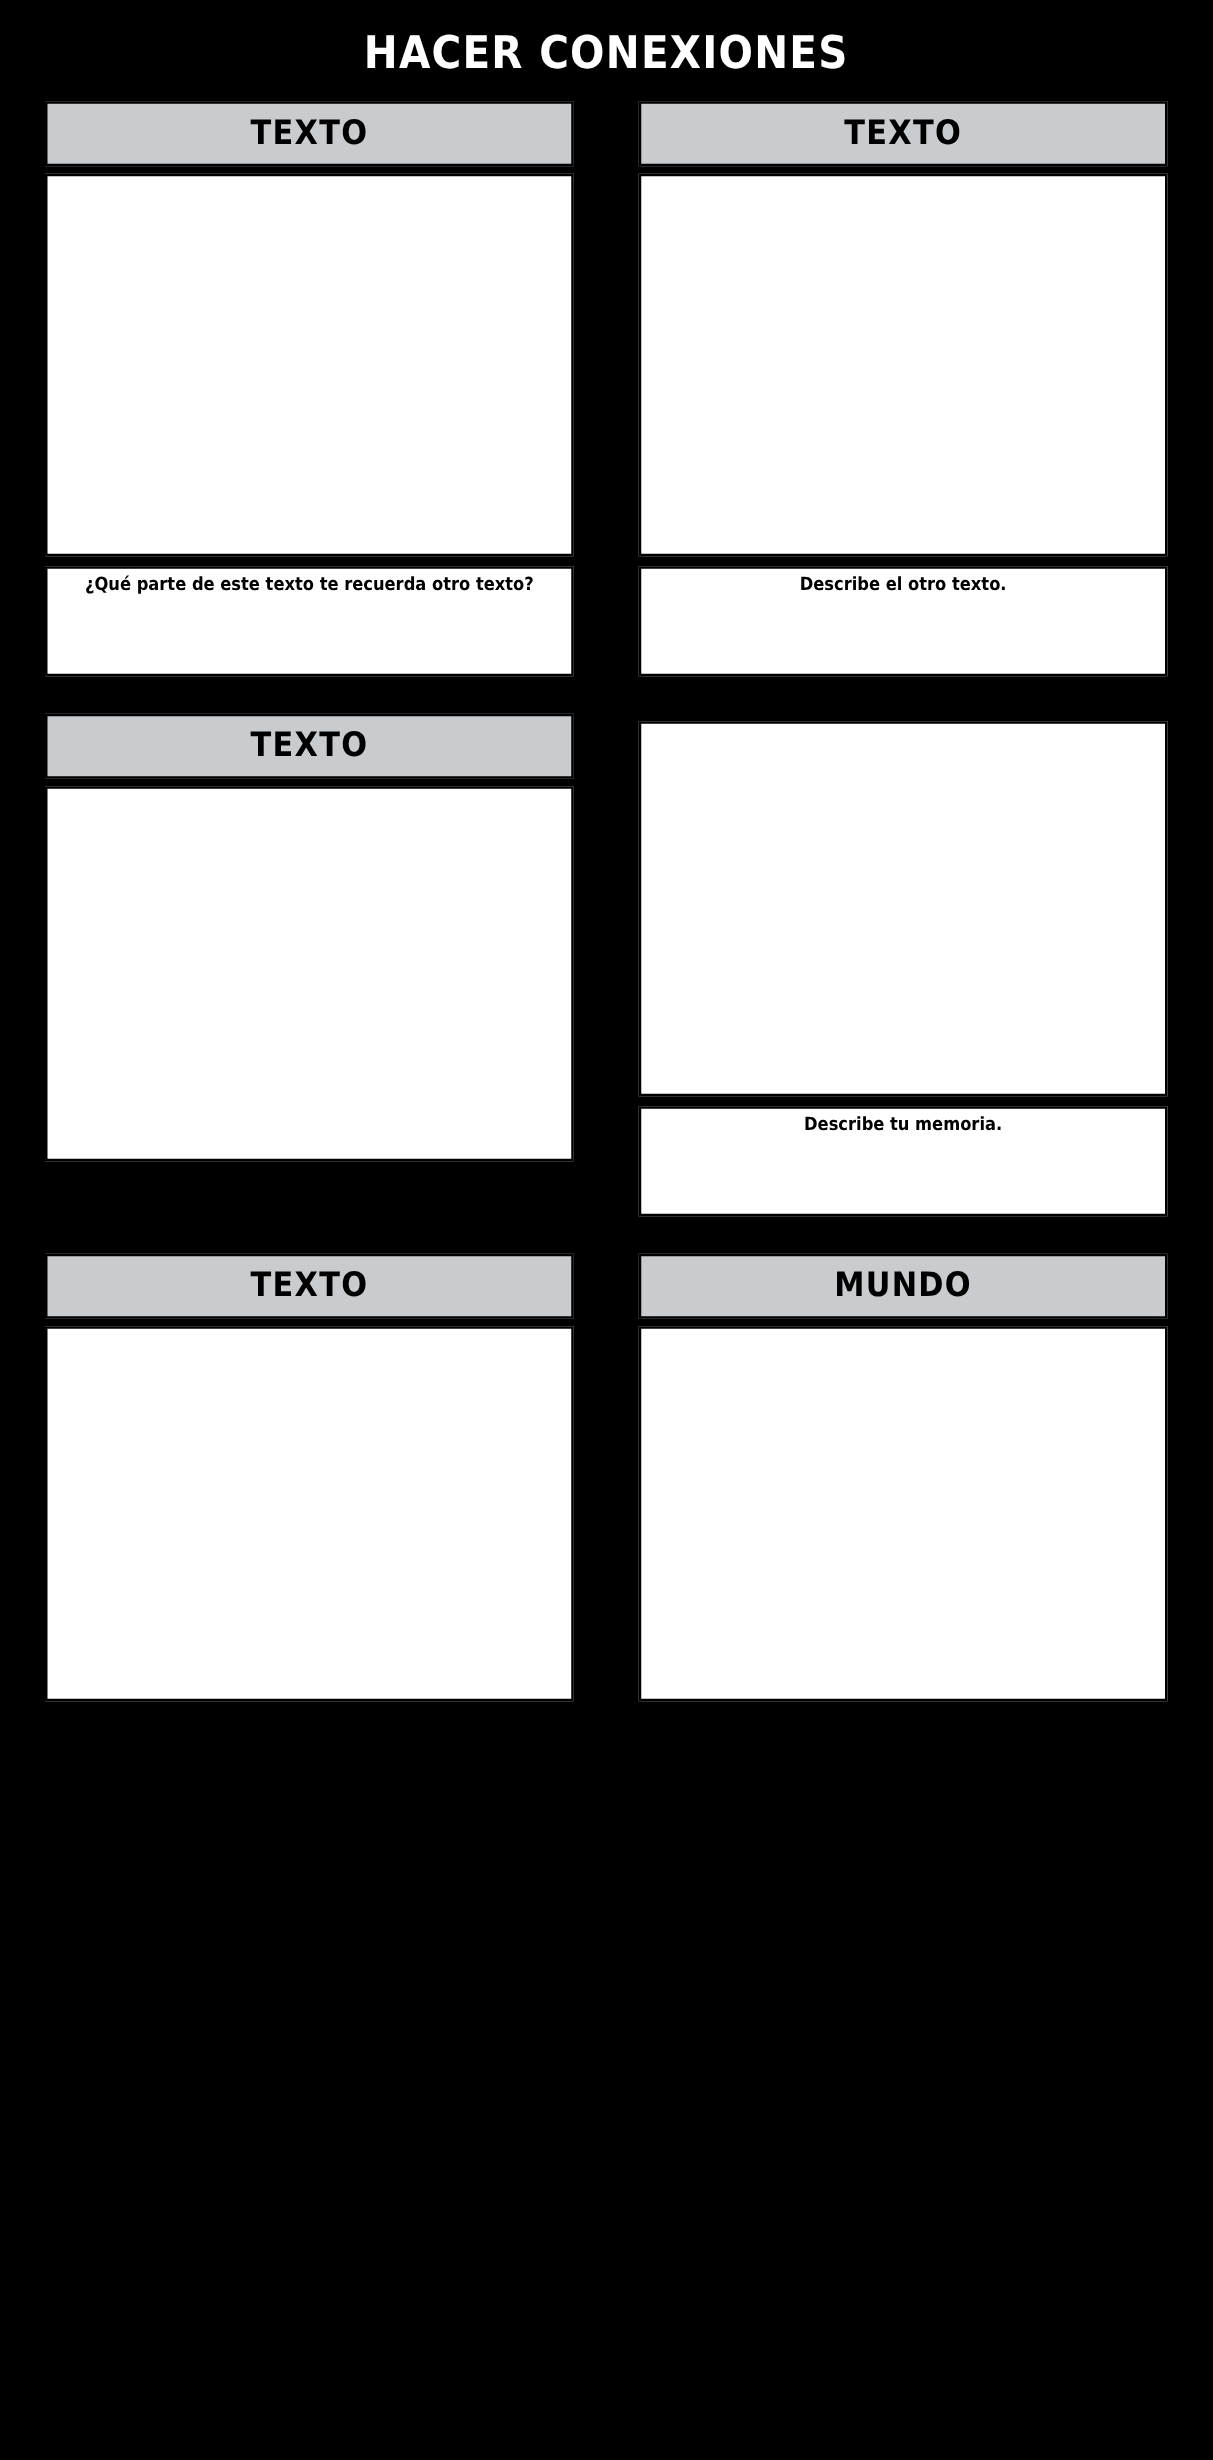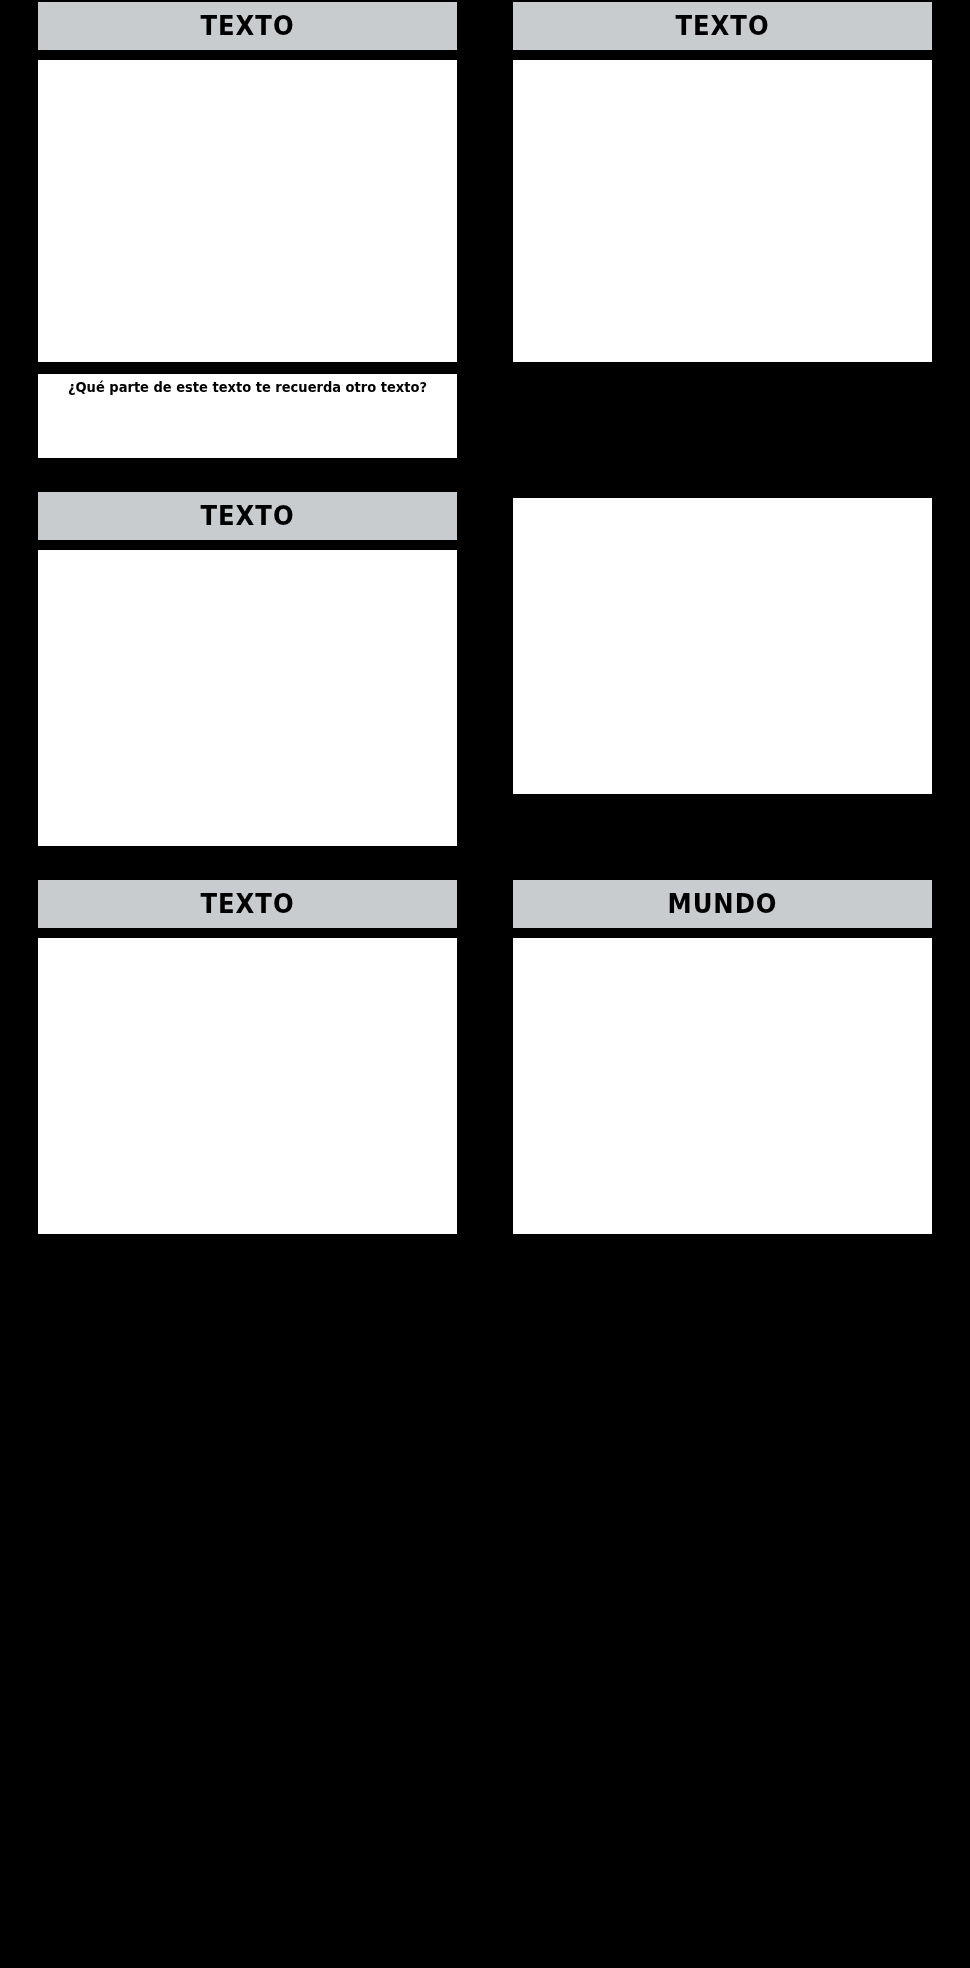--- a/index.html
+++ b/index.html
@@ -88,44 +88,51 @@
     font-weight: bold;
     font-size: 14.5px;
     line-height: 1.25;
   }
 </style>
 </head>
 <body>
 
 <div class="page">
 
+  <div class="title">HACER CONEXIONES</div>
 
   <div class="grid">
 
     <div class="row r1">
       <div class="cell">
         <div class="cell-header">TEXTO</div>
         <div class="cell-canvas"></div>
         <div class="cell-caption">
           <span>¿Qué parte de este texto te recuerda otro texto?</span>
         </div>
       </div>
       <div class="cell">
         <div class="cell-header">TEXTO</div>
         <div class="cell-canvas"></div>
+        <div class="cell-caption">
+          <span>Describe el otro texto.</span>
+        </div>
       </div>
     </div>
 
     <div class="row r2">
       <div class="cell">
         <div class="cell-header">TEXTO</div>
         <div class="cell-canvas"></div>
       </div>
       <div class="cell">
         <div class="cell-canvas"></div>
+        <div class="cell-caption">
+          <span>Describe tu memoria.</span>
+        </div>
       </div>
     </div>
 
     <div class="row r3">
       <div class="cell">
         <div class="cell-header">TEXTO</div>
         <div class="cell-canvas"></div>
       </div>
       <div class="cell">
         <div class="cell-header">MUNDO</div>

